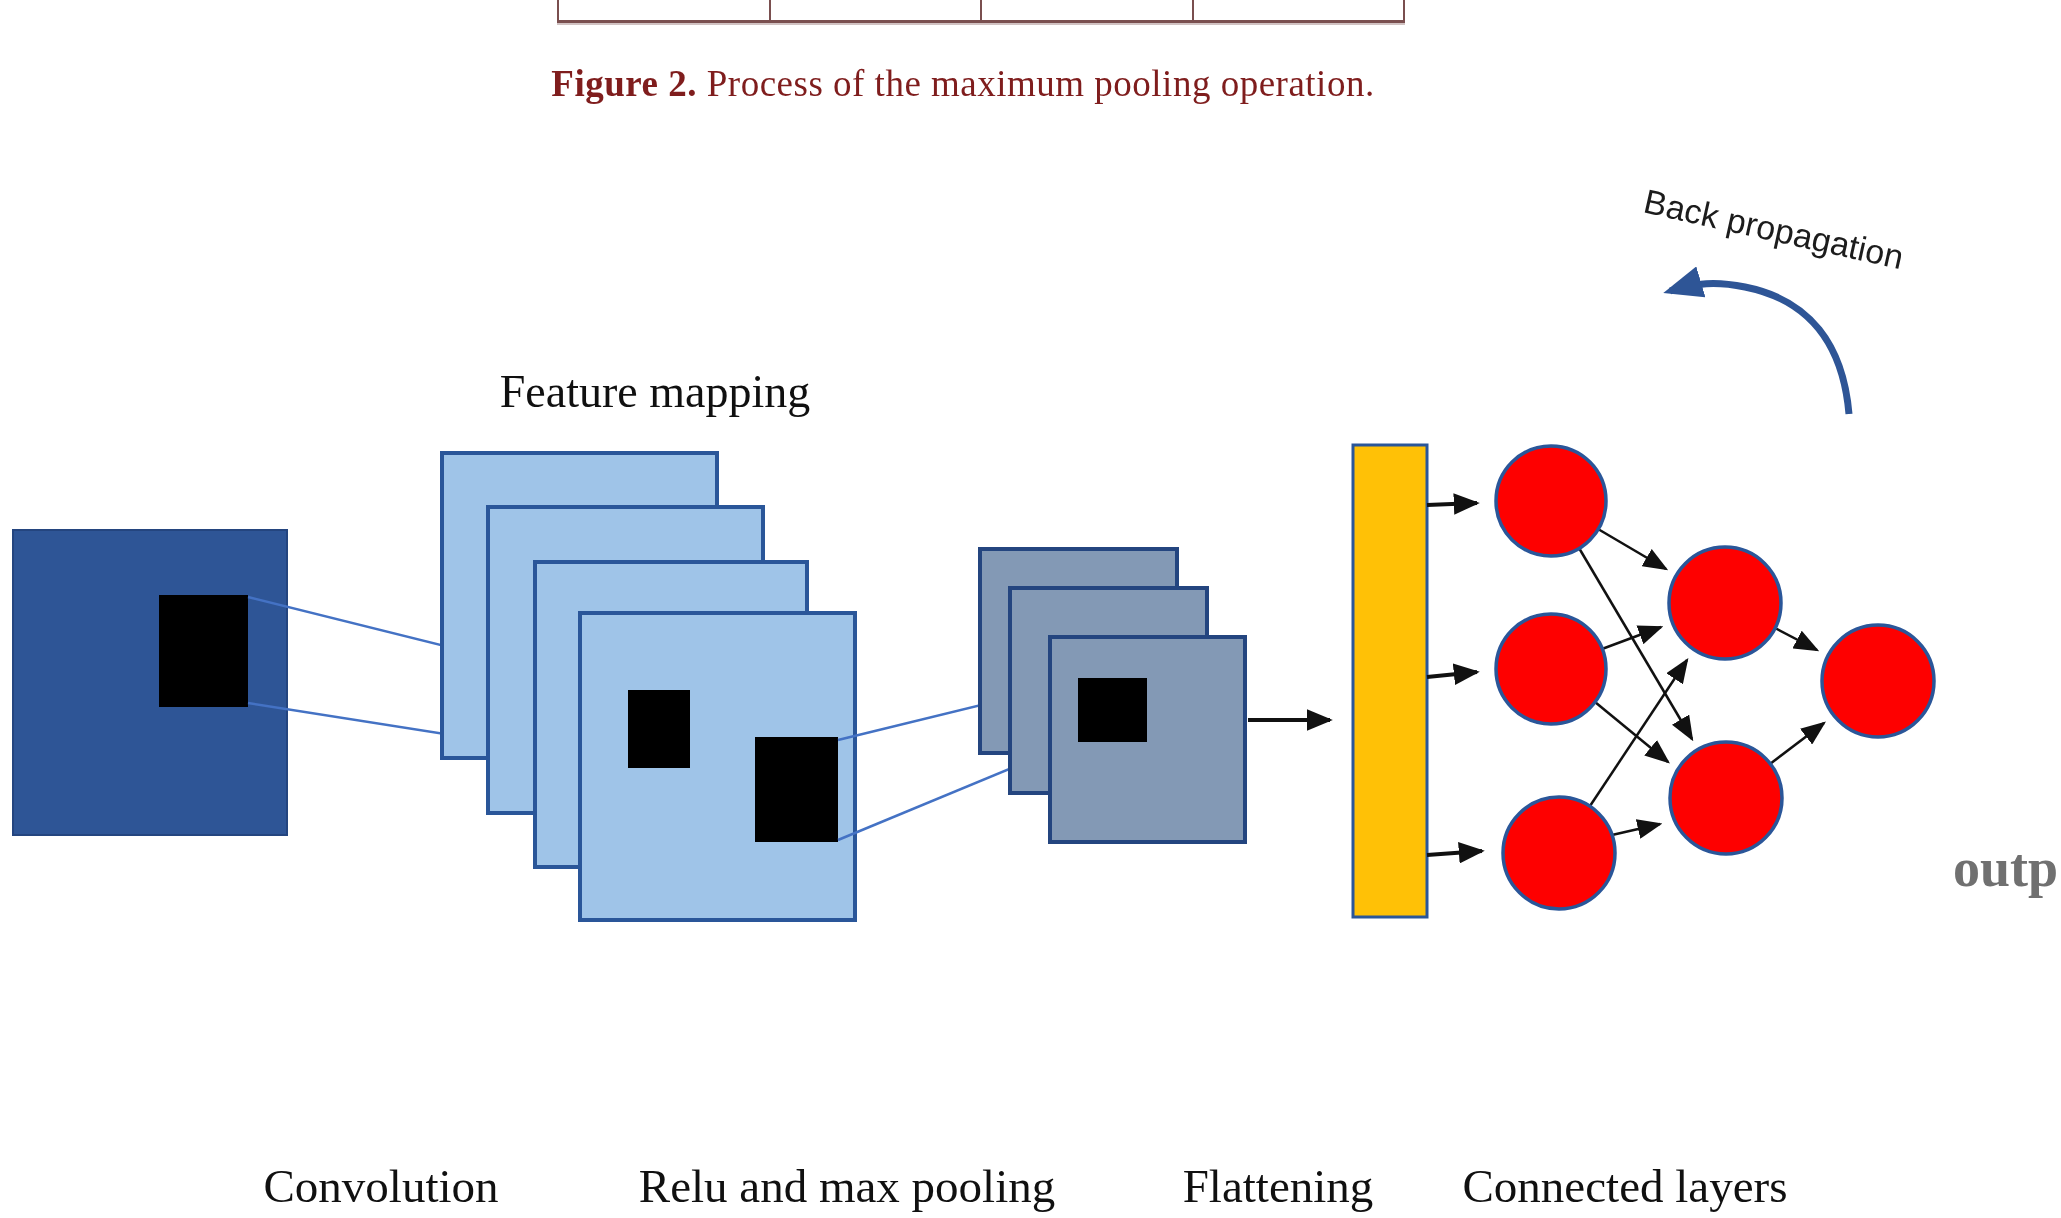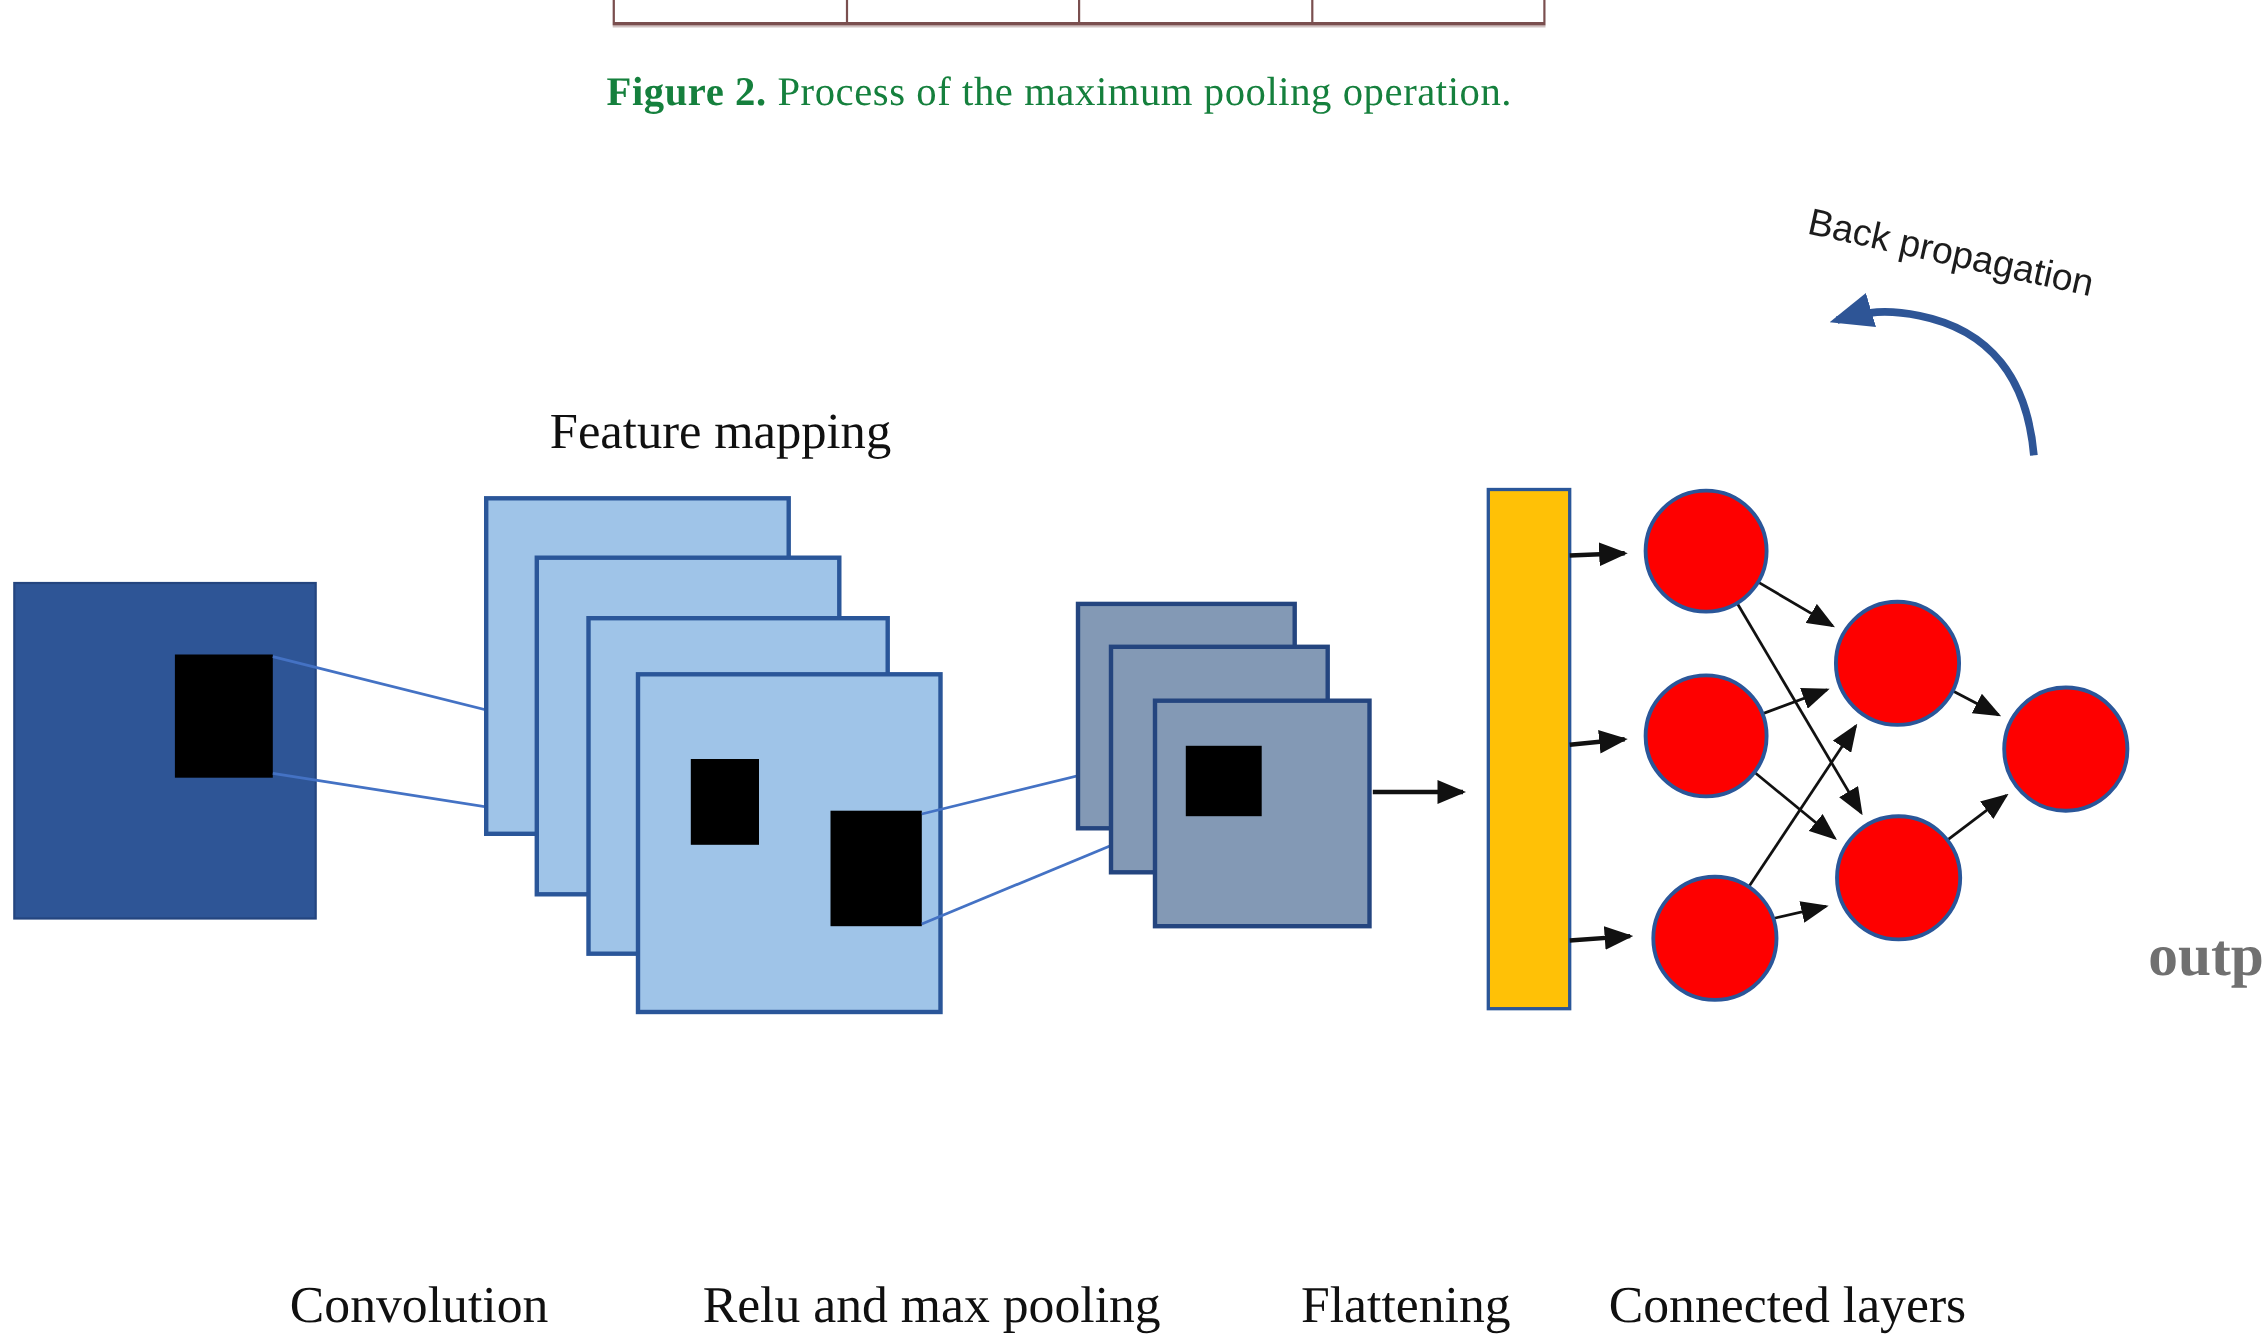--- a/index.html
+++ b/index.html
@@ -6,21 +6,21 @@
   .page{position:relative;width:2061px;height:1218px;background:#ffffff;overflow:hidden;
         font-family:"Liberation Serif", serif;}
   
   .table-fragment{position:absolute;left:557px;top:-6px;width:848px;height:26px;
                   display:flex;border-bottom-width:3px;border-bottom-style:solid;
                   box-shadow:0 2px 0 rgba(122,79,79,.35);}
   .table-fragment .cell{flex:1;border-left-width:2px;border-left-style:solid;background:#ffffff;}
   .table-fragment .cell:last-child{border-right-width:2px;border-right-style:solid;}
   
   .caption{position:absolute;left:0;top:62px;width:1926px;text-align:center;
-           font-size:37px;color:#15803d;letter-spacing:.5px;}
+           font-size:37px;color:#7f1d1d;letter-spacing:.5px;}
   .caption .cap-label{font-weight:bold;}
   svg{position:absolute;left:0;top:0;}
   .serif-label{font-family:"Liberation Serif", serif;fill:#101010;}
   .sans-label{font-family:"Liberation Sans", sans-serif;fill:#1c1c1c;}
   .out-label{font-family:"Liberation Serif", serif;font-weight:bold;}
 </style>
 </head>
 <body>
 
 <div class="page">

